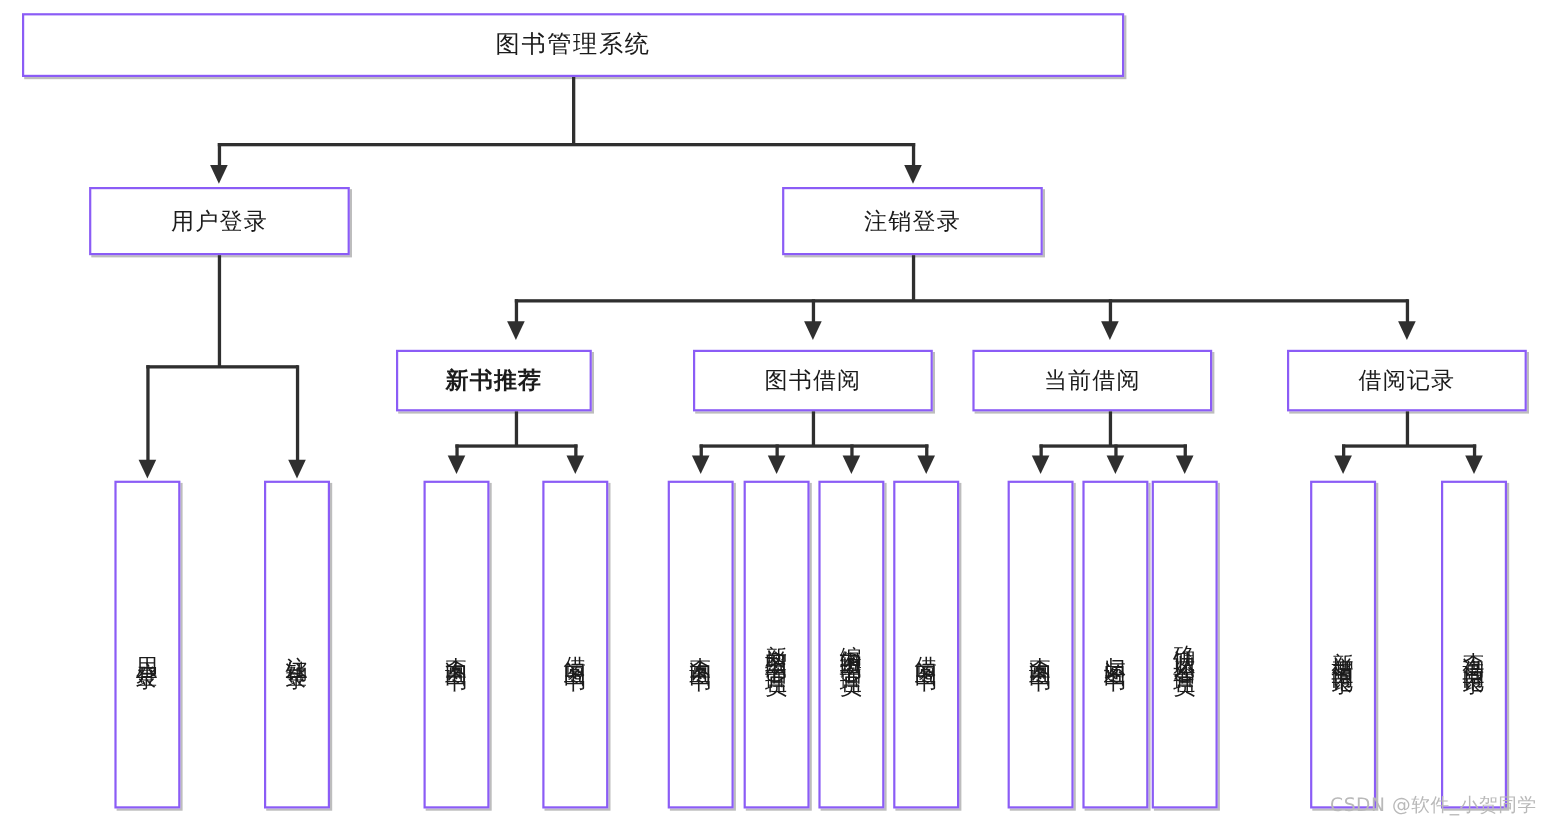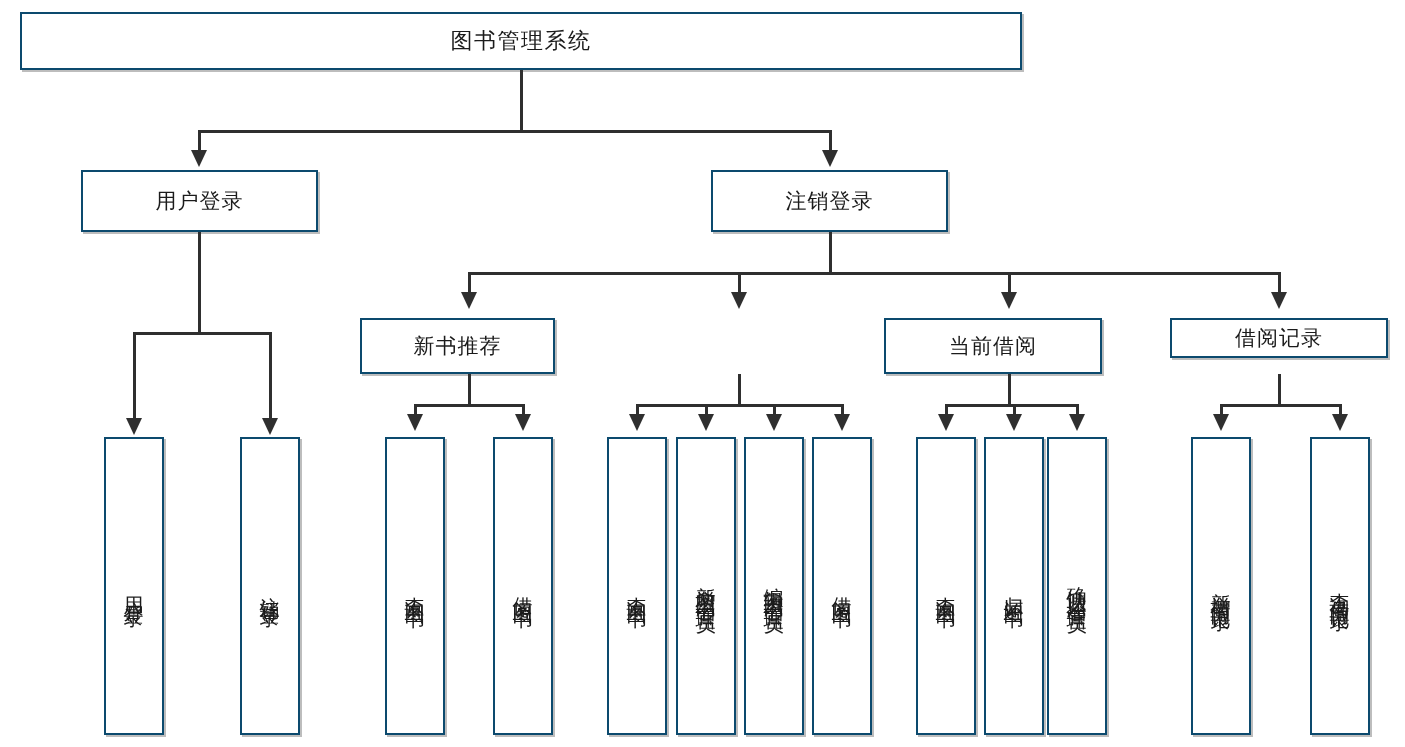--- a/index.html
+++ b/index.html
@@ -15,21 +15,21 @@
     width: 1405px;
     height: 747px;
     background: #ffffff;
     overflow: hidden;
   }
   
   .node {
     position: absolute;
     box-sizing: border-box;
     background: #ffffff;
-    border: 2px solid #0c4a6e;
+    border: 2px solid #8b5cf6;
     display: flex;
     align-items: center;
     justify-content: center;
     color: #1b1b1b;
   }
   .node.shadowed {
     box-shadow: 2px 2px 0 0 #bdbdbd;
   }
   .node-label {
     display: block;
@@ -122,27 +122,30 @@
   <div class="edge h" style="left:468px; top:272px; width:812px;"></div>
   <div class="edge v" style="left:468px; top:272px; height:22px;"></div>
   <div class="arrow" style="left:461px; top:292px;"></div>
   <div class="edge v" style="left:738px; top:272px; height:22px;"></div>
   <div class="arrow" style="left:731px; top:292px;"></div>
   <div class="edge v" style="left:1008px; top:272px; height:22px;"></div>
   <div class="arrow" style="left:1001px; top:292px;"></div>
   <div class="edge v" style="left:1278px; top:272px; height:22px;"></div>
   <div class="arrow" style="left:1271px; top:292px;"></div>
 
-  <div class="node horiz shadowed" style="left:360px; top:318px; width:195px; height:56px;">
+  <div class="node horiz shadowed" style="left:360px; top:318px; width:178px; height:56px;font-weight:bold;">
     <span class="node-label">新书推荐</span>
+  </div>
+  <div class="node horiz shadowed" style="left:630px; top:318px; width:218px; height:56px;">
+    <span class="node-label">图书借阅</span>
   </div>
   <div class="node horiz shadowed" style="left:884px; top:318px; width:218px; height:56px;">
     <span class="node-label">当前借阅</span>
   </div>
-  <div class="node horiz shadowed" style="left:1170px; top:318px; width:218px; height:40px;">
+  <div class="node horiz shadowed" style="left:1170px; top:318px; width:218px; height:56px;">
     <span class="node-label">借阅记录</span>
   </div>
 
   <div class="edge v" style="left:468px; top:374px; height:32px;"></div>
   <div class="edge h" style="left:414px; top:404px; width:111px;"></div>
   <div class="edge v" style="left:414px; top:404px; height:12px;"></div>
   <div class="arrow" style="left:407px; top:414px;"></div>
   <div class="edge v" style="left:522px; top:404px; height:12px;"></div>
   <div class="arrow" style="left:515px; top:414px;"></div>
 
@@ -210,14 +213,15 @@
     <span class="node-label">确认归还（管理员）</span>
   </div>
 
   <div class="node vert shadowed" style="left:1191px; top:437px; width:60px; height:298px;">
     <span class="node-label">新增借阅记录</span>
   </div>
   <div class="node vert shadowed" style="left:1310px; top:437px; width:60px; height:298px;">
     <span class="node-label">查询借阅记录</span>
   </div>
 
+  <div id="watermark">CSDN @软件_小贺同学</div>
 
 </div>
 
 </body></html>

